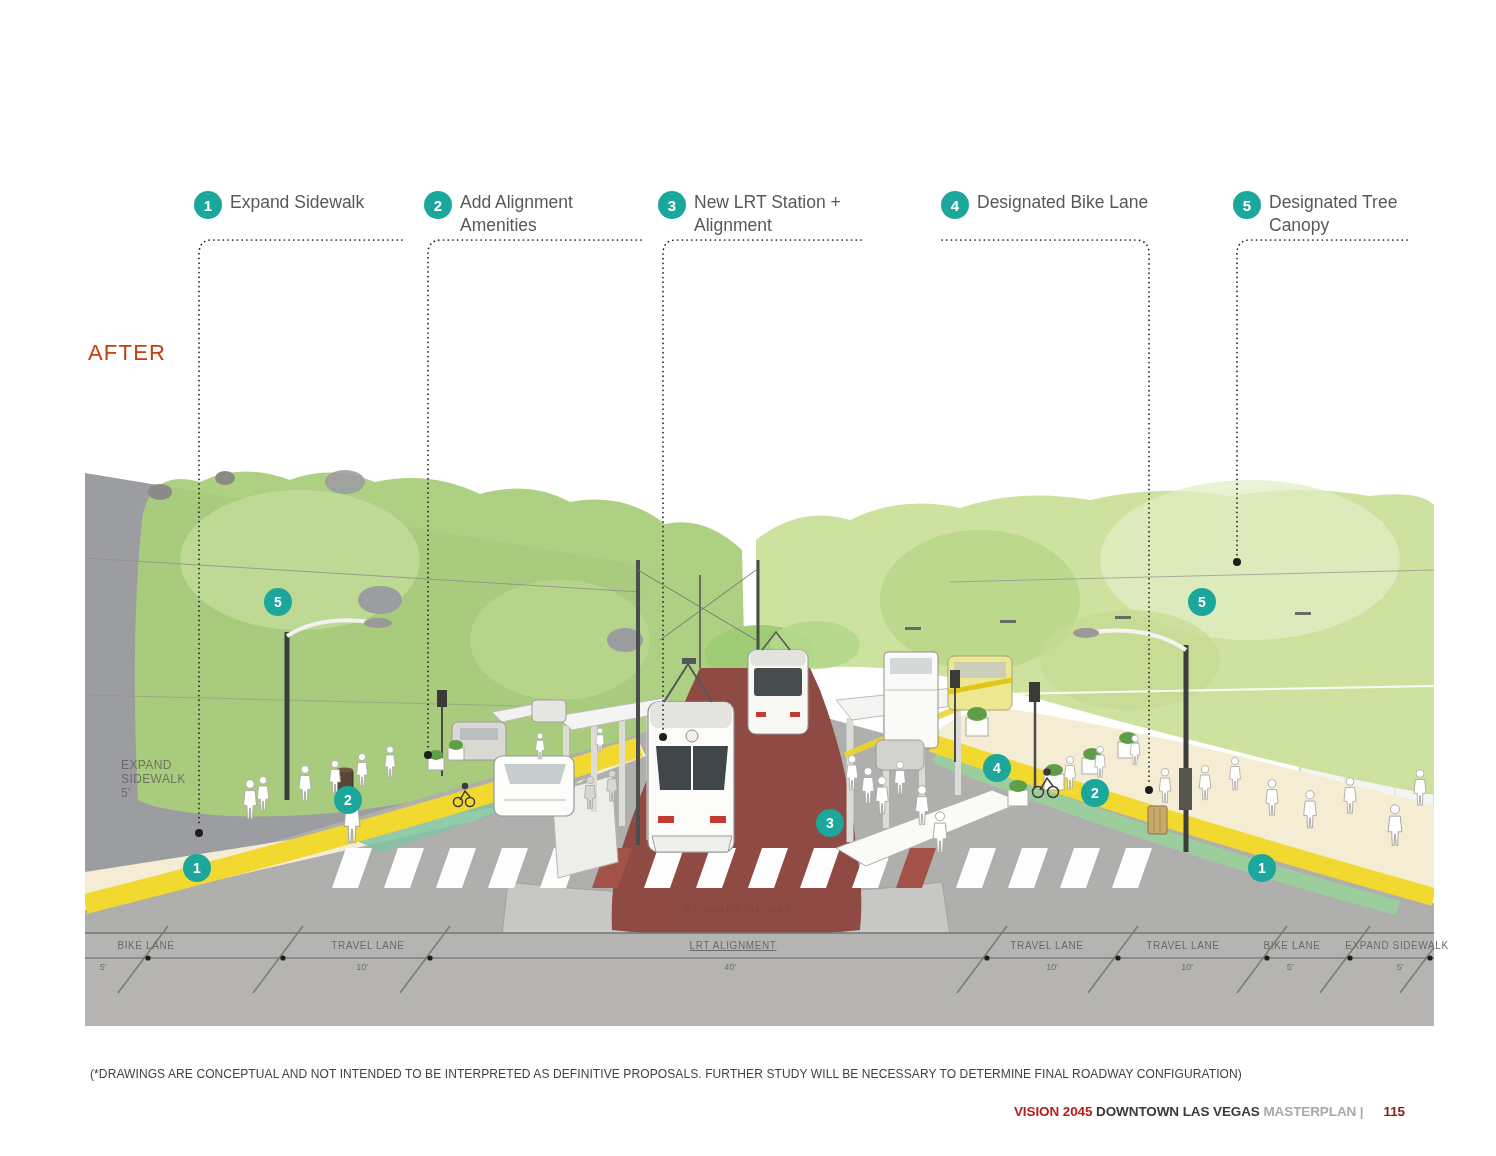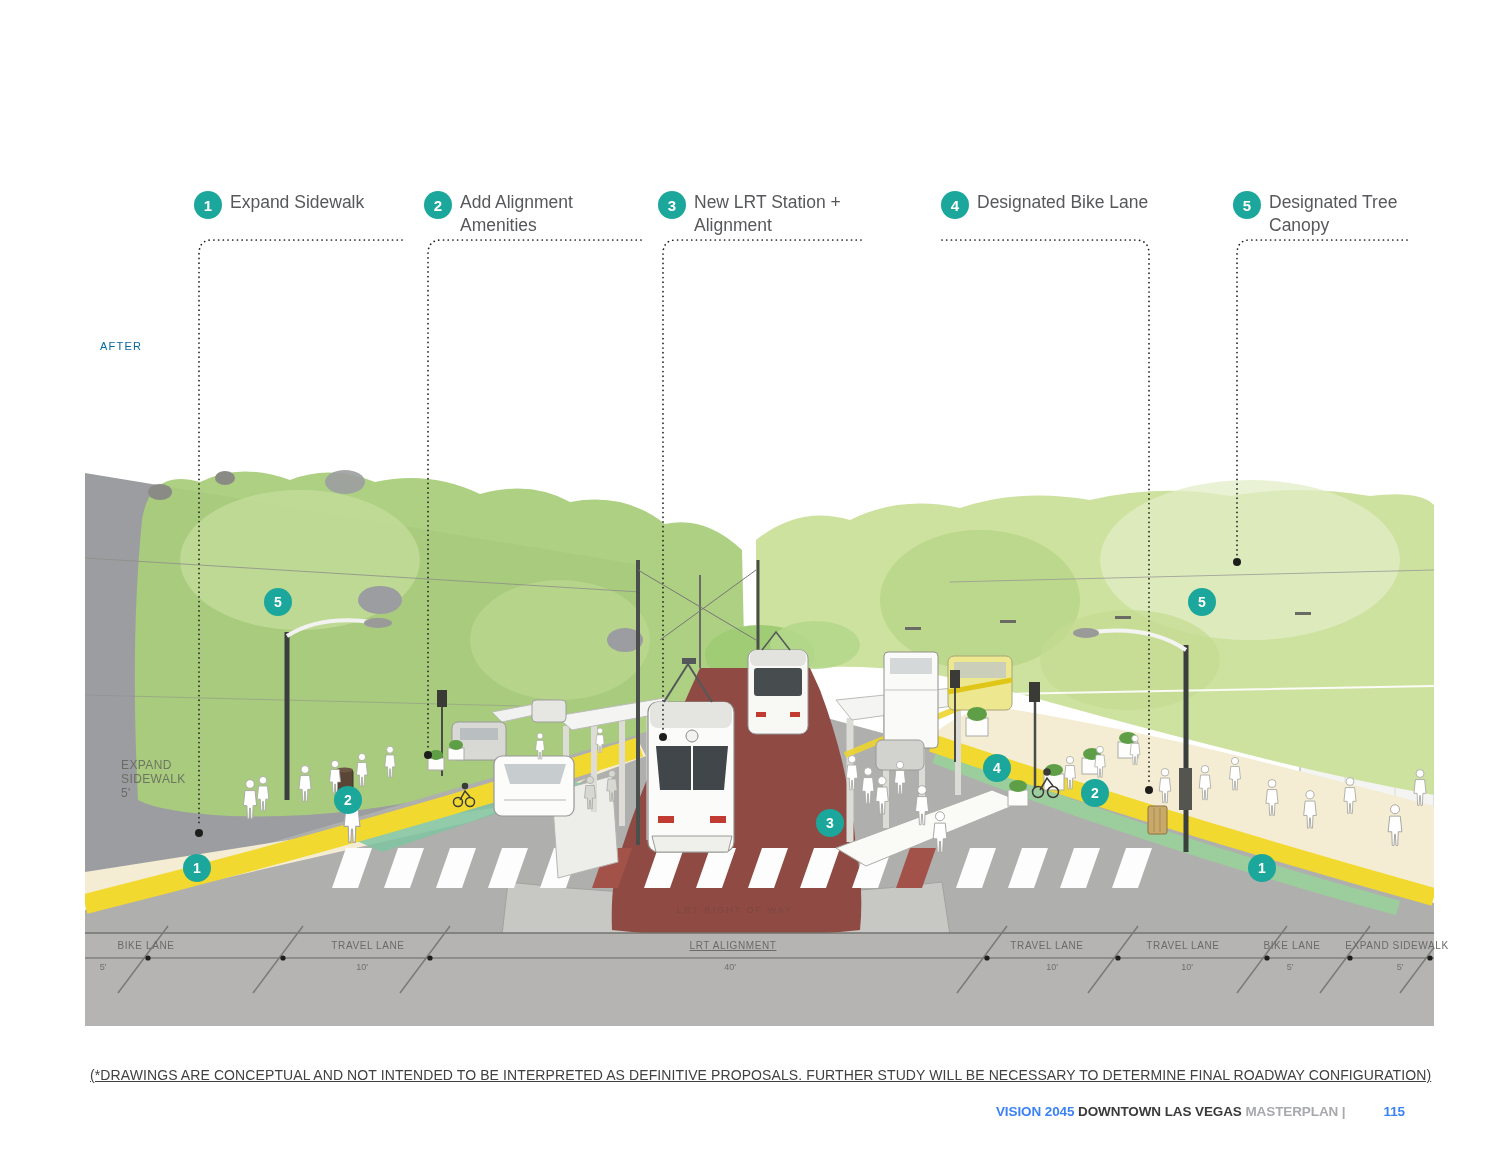--- a/index.html
+++ b/index.html
@@ -2,21 +2,21 @@
 <html><head>
 <meta charset="utf-8">
 <style>
   html,body{margin:0;padding:0;background:#ffffff;}
   .page{position:relative;width:1496px;height:1156px;background:#fff;overflow:hidden;
         font-family:"Liberation Sans","DejaVu Sans",sans-serif;}
   
   .header{position:absolute;top:64px;right:91px;font-size:17px;letter-spacing:1.6px;color:#87878a;white-space:pre;}
   .header .chap-num{font-weight:bold;color:#414042;margin-right:12px;letter-spacing:0;}
   
-  .stage-label{position:absolute;left:100px;top:340px;font-size:11px;letter-spacing:1.2px;color:#0369a1;}
+  .stage-label{position:absolute;left:88px;top:340px;font-size:22px;letter-spacing:1.2px;color:#c2410c;}
   
   .callout{position:absolute;display:flex;align-items:flex-start;}
   .co-circle{width:28px;height:28px;border-radius:50%;background:#1ca79c;color:#fff;
              font-size:15px;font-weight:bold;display:flex;align-items:center;justify-content:center;flex:0 0 28px;}
   .co-label{margin-left:8px;font-size:17.5px;line-height:23px;color:#57585b;white-space:pre;}
   
   .marker{position:absolute;width:28px;height:28px;margin:-14px 0 0 -14px;border-radius:50%;
           background:#1ca79c;color:#fff;font-size:14px;font-weight:bold;
           display:flex;align-items:center;justify-content:center;}
   
@@ -24,26 +24,26 @@
              color:#5f5f58;opacity:.8;letter-spacing:.4px;}
   .median-note{position:absolute;left:735px;top:905px;transform:translateX(-50%);
                font-size:9px;letter-spacing:2px;color:#6b4540;opacity:.5;white-space:nowrap;}
   
   .lane-label{position:absolute;top:940px;transform:translateX(-50%);font-size:10px;
               letter-spacing:.6px;color:#6a6a68;white-space:nowrap;}
   .lane-width{position:absolute;top:962px;transform:translateX(-50%);font-size:9px;
               color:#6f6f6d;white-space:nowrap;}
   
   .fig-caption{position:absolute;left:90px;top:1041px;font-size:18px;letter-spacing:.4px;color:#55565a;white-space:pre;}
-  .fig-disclaimer{position:absolute;left:90px;top:1067px;font-size:14px;letter-spacing:.1px;color:#414042;white-space:pre;text-decoration:underline;}
+  .fig-disclaimer{position:absolute;left:90px;top:1067px;font-size:12px;letter-spacing:.1px;color:#414042;white-space:pre;}
   .footer{position:absolute;top:1089px;right:91px;font-size:13.5px;font-weight:bold;letter-spacing:-.1px;white-space:pre;}
-  .footer .f-accent{color:#3b82f6;}
+  .footer .f-accent{color:#b91c1c;}
   .footer .f-dark{color:#3a3a3c;}
   .footer .f-light{color:#a7a9ac;}
-  .footer .f-page{color:#3b82f6;margin-left:38px;}
+  .footer .f-page{color:#7f1d1d;margin-left:20px;}
   svg.scene{position:absolute;left:0;top:0;pointer-events:none;}
 </style>
 </head>
 <body>
 
 <div class="page">
 
   <svg class="scene" width="1496" height="1156" viewBox="0 0 1496 1156">
     <defs>
       <g id="psn">

